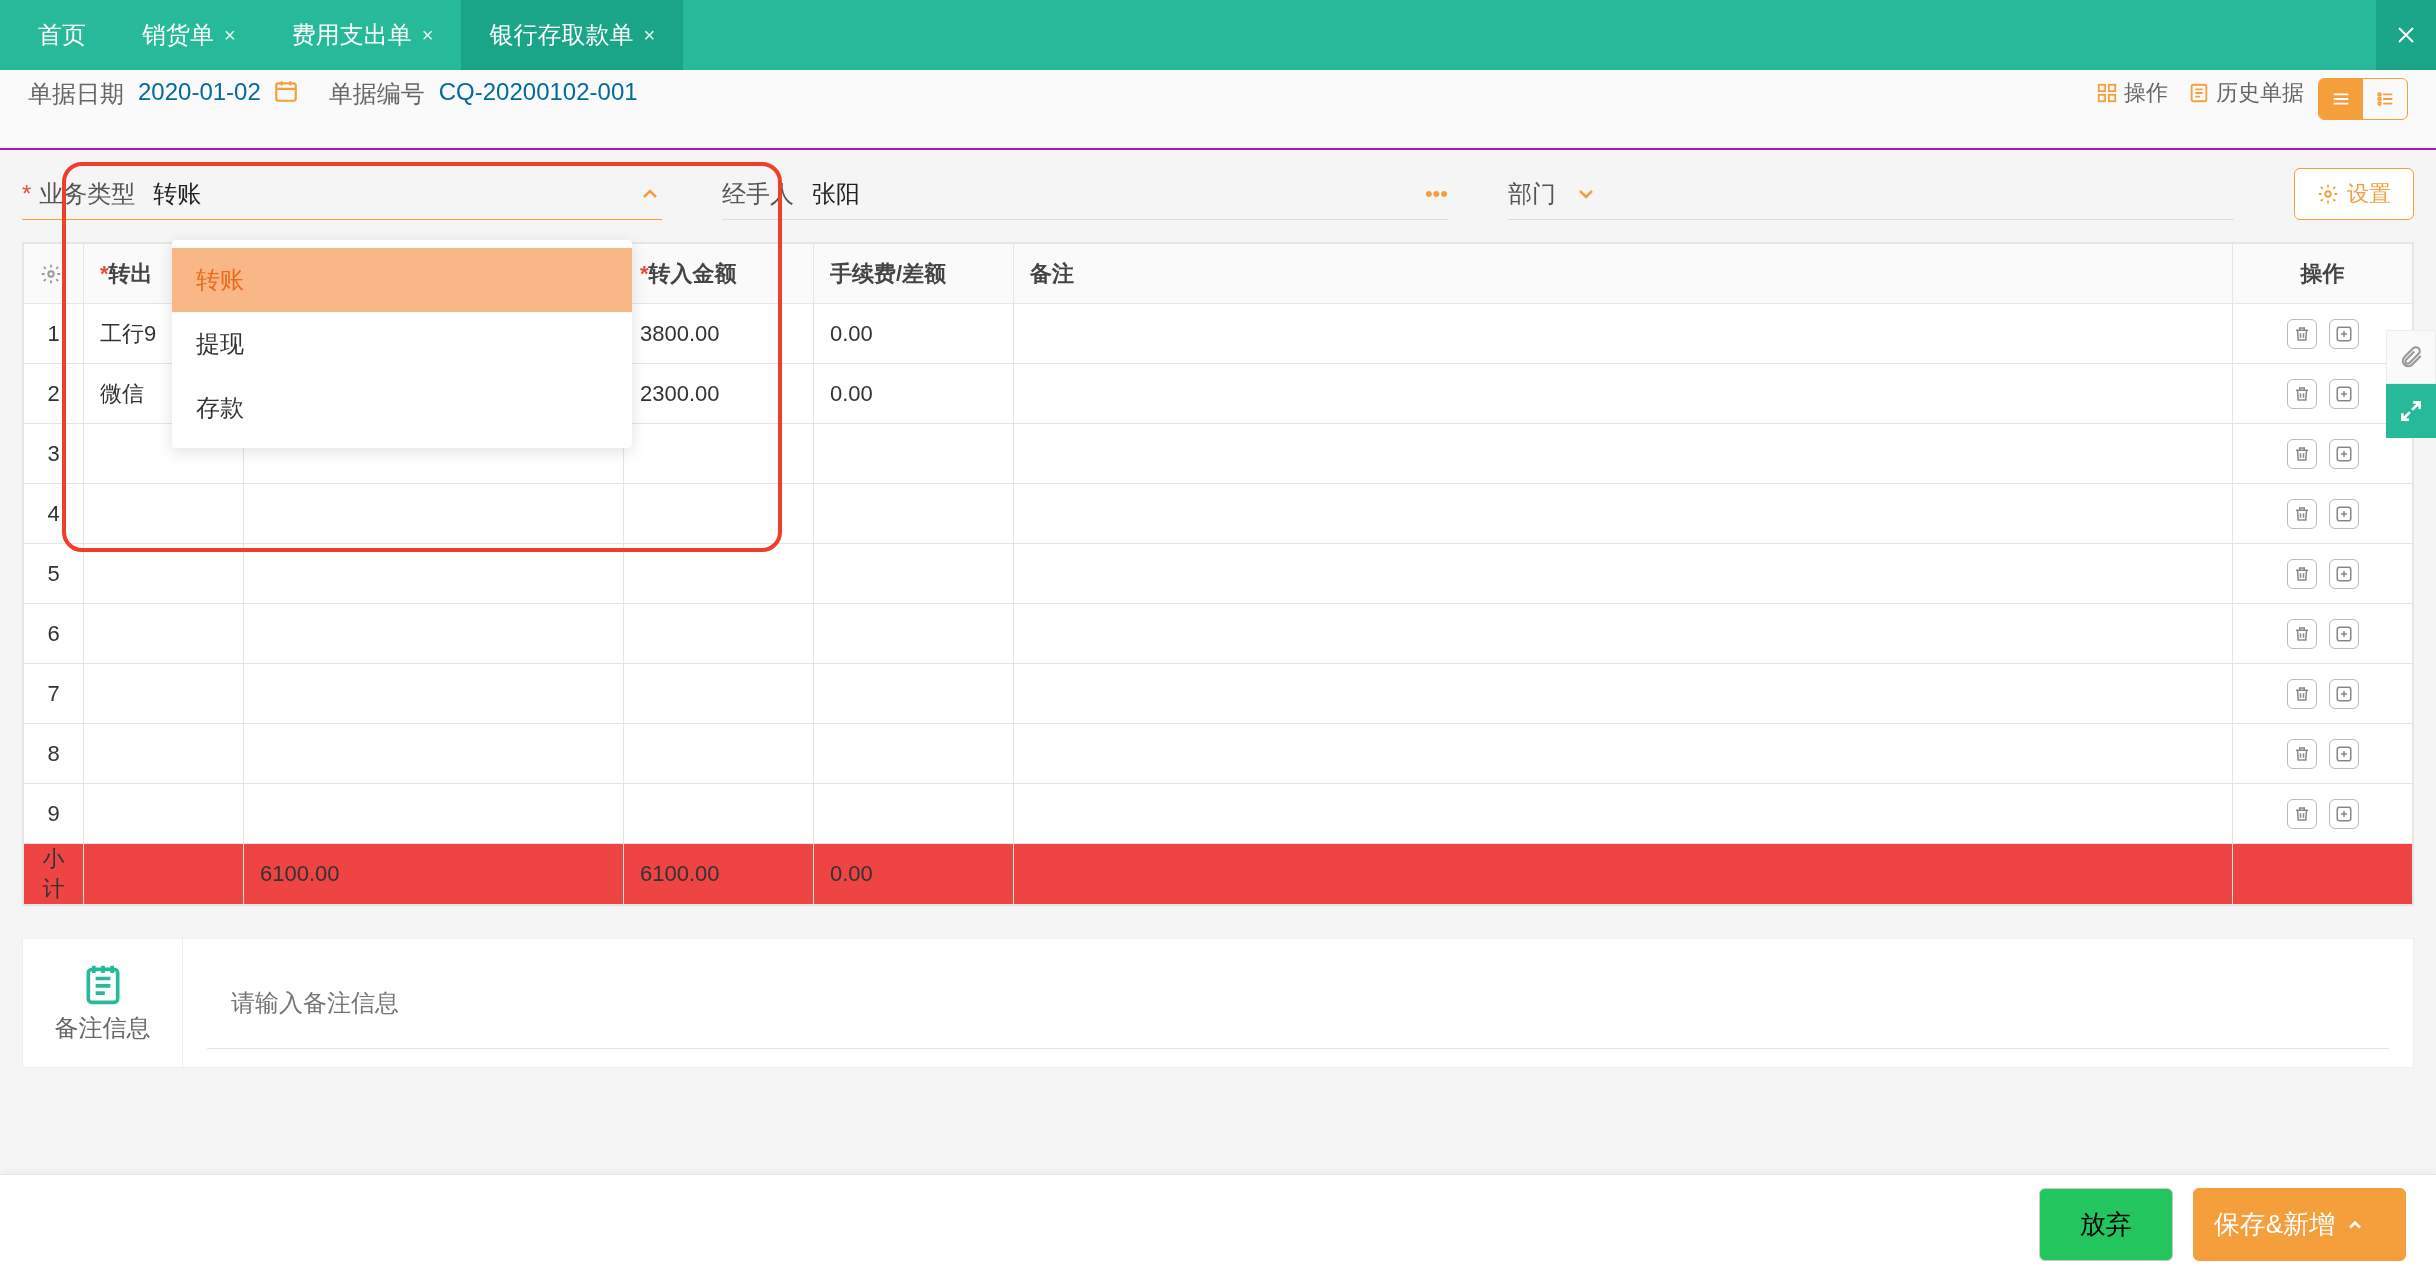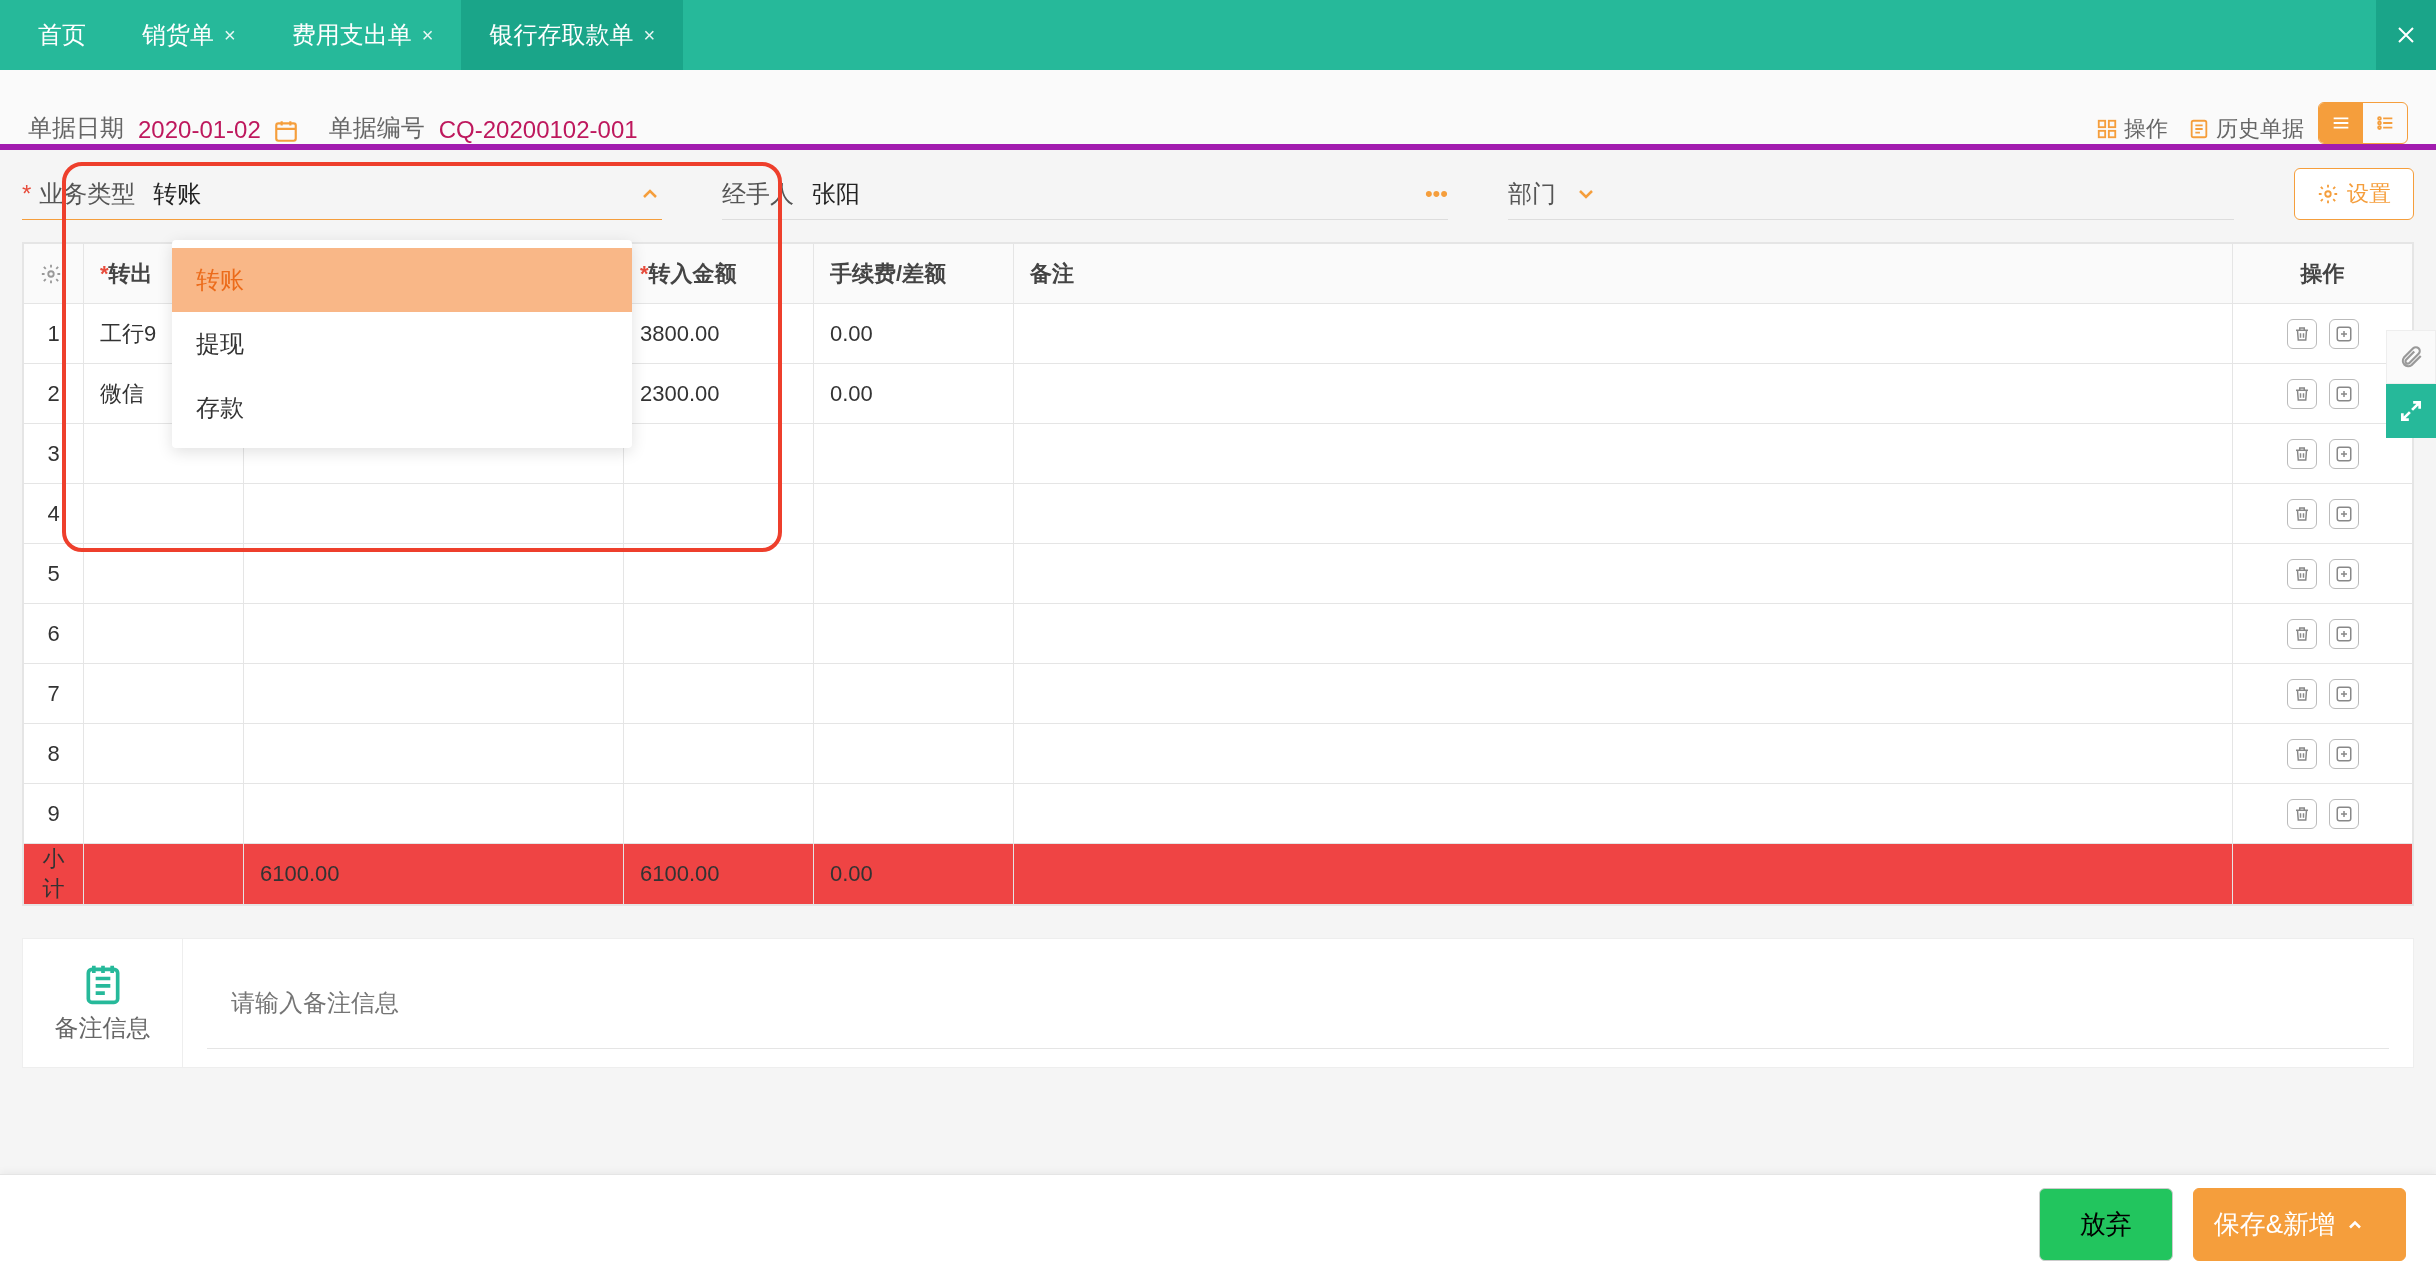--- a/index.html
+++ b/index.html
@@ -6,23 +6,23 @@
 body { background: #f5f5f5; width: 2436px; height: 1274px; overflow: hidden; transform-origin: top left; }
 
 
 .tab-bar { background: #26b99a; height: 70px; display: flex; align-items: center; padding-left: 10px; }
 .tab { height: 70px; display: flex; align-items: center; padding: 16px 28px; color: #fff; font-size: 24px; cursor: pointer; }
 .tab.active { background: #1aa589; }
 .tab .close { margin-left: 10px; font-size: 20px; opacity: 0.9; }
 .tab-bar-right { margin-left: auto; width: 60px; height: 70px; background: #1aa589; display: flex; align-items: center; justify-content: center; cursor: pointer; }
 
 
-.sub-bar { height: 80px; background: #fafafa; border-bottom: 6px solid #a21caf; display: flex; align-items: flex-end; padding: 0 28px; font-size: 24px; color: #333; }
+.sub-bar { height: 80px; background: #fafafa; border-bottom: 2px solid #a21caf; display: flex; align-items: flex-start; padding: 8px 28px; font-size: 24px; color: #333; }
 .sub-bar .label { color: #666; margin-right: 14px; }
-.sub-bar .value { color: #be185d; font-weight: 500; }
+.sub-bar .value { color: #0369a1; font-weight: 500; }
 .sub-bar .date-icon { color: #f59e3c; margin-left: 12px; margin-right: 30px; }
 .sub-bar .spacer { flex: 1; }
 .sub-bar .tool { display: flex; align-items: center; color: #f59e3c; margin-left: 20px; cursor: pointer; font-size: 22px; }
 .sub-bar .tool svg, .sub-bar .tool .ic { margin-right: 6px; }
 .view-toggle { display: flex; margin-left: 14px; border: 1px solid #f59e3c; border-radius: 6px; overflow: hidden; }
 .view-toggle div { width: 44px; height: 40px; display: flex; align-items: center; justify-content: center; cursor: pointer; color: #f59e3c; }
 .view-toggle div.active { background: #f59e3c; color: #fff; }
 
 
 .main { padding: 18px 22px; position: relative; }

